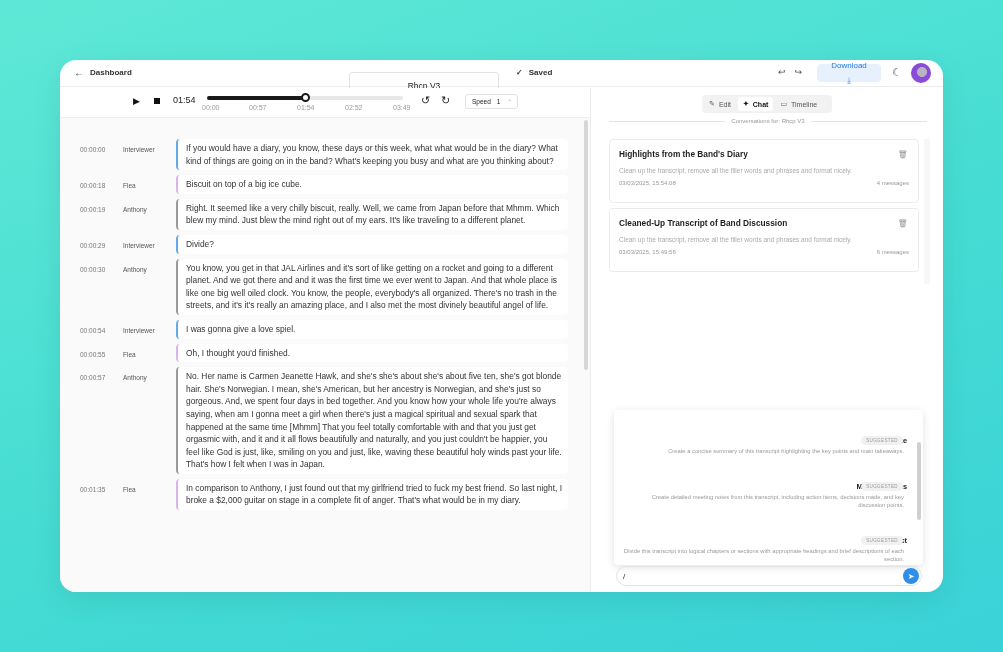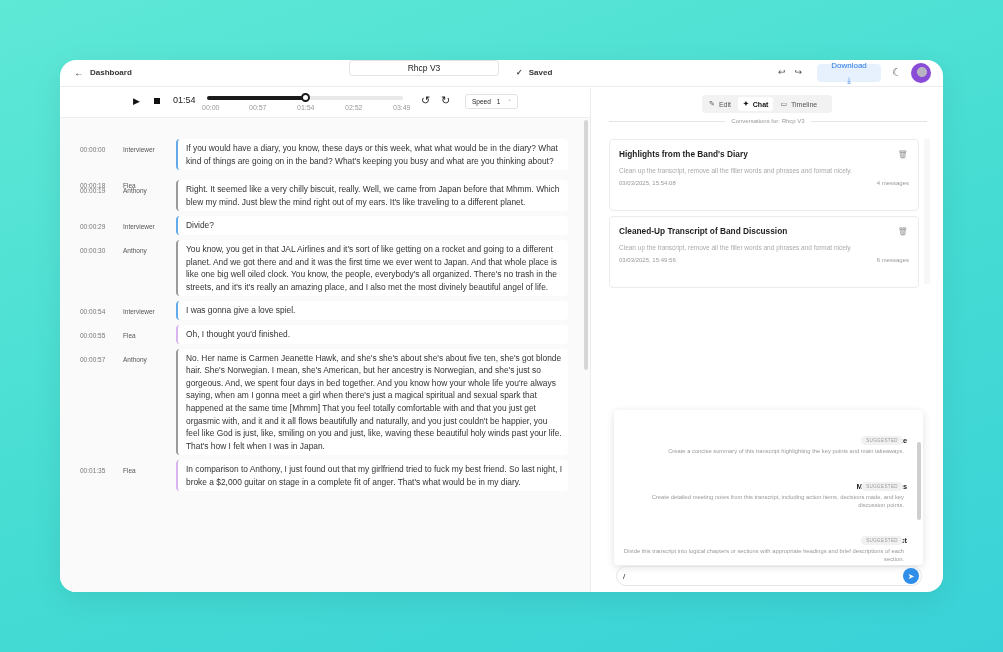--- a/index.html
+++ b/index.html
@@ -15,21 +15,21 @@
       background: #fff; border-radius: 16px; overflow: hidden;
       box-shadow: 0 8px 30px rgba(0,0,0,0.08);
     }
     .topbar {
       position: absolute; left: 0; top: 0; right: 0; height: 27px;
       border-bottom: 1px solid #ececec; display: flex; align-items: center;
     }
     .back { position: absolute; left: 14px; top: 7px; display: flex; align-items: center; gap: 6px; font-size: 8px; font-weight: 700; color: #333; cursor: pointer; }
     .back .arrow { font-size: 10px; }
     .title-box {
-      position: absolute; left: 289px; top: 0; width: 150px; height: 16px;
+      position: absolute; left: 289px; top: 12px; width: 150px; height: 28px;
       border: 1px solid #e3e3e3; border-radius: 3px; font-size: 8.5px;
       display: flex; align-items: center; justify-content: center; color: #222;
     }
     .saved { position: absolute; left: 456px; top: 8px; font-size: 8px; font-weight: 700; color: #333; display: flex; gap: 6px; }
     .undo-redo { position: absolute; left: 718px; top: 7px; display: flex; gap: 9px; font-size: 9px; color: #555; }
     .download {
       position: absolute; left: 757px; top: 4px; width: 64px; height: 18px; background: #e7f1fd;
       border-radius: 4px; color: #2d7be5; font-size: 8px; display: flex; align-items: center; justify-content: center; gap: 6px; flex-direction: column;
     }
     .moon { position: absolute; left: 832px; top: 6px; font-size: 11px; color: #444; }
@@ -74,21 +74,21 @@
     .right { position: absolute; left: 531px; top: 28px; right: 0; bottom: 0; }
     .seg {
       position: absolute; left: 111px; top: 7px; width: 130px; height: 18px; background: #f2f2f2; border-radius: 4px;
       display: flex; align-items: center; padding: 2px; gap: 2px; font-size: 7px; color: #555;
     }
     .seg .opt { display: flex; align-items: center; gap: 4px; padding: 2px 5px; border-radius: 3px; height: 14px; }
     .seg .opt.active { background: #fff; color: #111; font-weight: 700; }
     .conv-label { position: absolute; left: 18px; top: 30px; width: 318px; font-size: 6px; color: #999; display: flex; align-items: center; gap: 6px; }
     .conv-label .line { flex: 1; height: 1px; background: #e4e4e4; }
     .cards { position: absolute; left: 18px; top: 51px; width: 310px; }
-    .card { border: 1px solid #ebebeb; border-radius: 4px; padding: 9px 9px 8px 9px; margin-bottom: 5px; height: 72px; position: relative; background: #fff; }
+    .card { border: 1px solid #ebebeb; border-radius: 4px; padding: 9px 9px 8px 9px; margin-bottom: 5px; height: 64px; position: relative; background: #fff; }
     .card .ct { font-size: 8.3px; font-weight: 700; color: #1e1e1e; }
     .card .cd { font-size: 6.5px; color: #aaa; margin-top: 8px; }
     .card .meta { display: flex; justify-content: space-between; font-size: 6px; color: #999; margin-top: 6px; }
     .card .trash { position: absolute; right: 10px; top: 10px; font-size: 8px; color: #999; }
     .card-scroll { position: absolute; left: 333px; top: 51px; width: 6px; height: 145px; background: #f7f7f7; }
     .suggest {
       position: absolute; left: 23px; top: 322px; width: 309px; height: 155px; background: #fff; border-radius: 4px;
       box-shadow: 0 2px 8px rgba(0,0,0,0.12); overflow: hidden;
     }
     .sitem { position: relative; padding: 0 16px 0 10px; margin-top: 26px; text-align: right; }
@@ -160,20 +160,21 @@
     <div class="transcript">
       <div style="height:20px"></div>
       <div class="row">
           <span class="ts">00:00:00</span>
           <span class="spk">Interviewer</span>
           <div class="bubble interviewer">If you would have a diary, you know, these days or this week, what what would be in the diary? What kind of things are going on in the band? What's keeping you busy and what are you thinking about?</div>
         </div>
       <div class="row">
           <span class="ts">00:00:18</span>
           <span class="spk">Flea</span>
+          <div class="bubble flea">Biscuit on top of a big ice cube.</div>
         </div>
       <div class="row">
           <span class="ts">00:00:19</span>
           <span class="spk">Anthony</span>
           <div class="bubble anthony">Right. It seemed like a very chilly biscuit, really. Well, we came from Japan before that Mhmm. Which blew my mind. Just blew the mind right out of my ears. It's like traveling to a different planet.</div>
         </div>
       <div class="row">
           <span class="ts">00:00:29</span>
           <span class="spk">Interviewer</span>
           <div class="bubble interviewer">Divide?</div>

